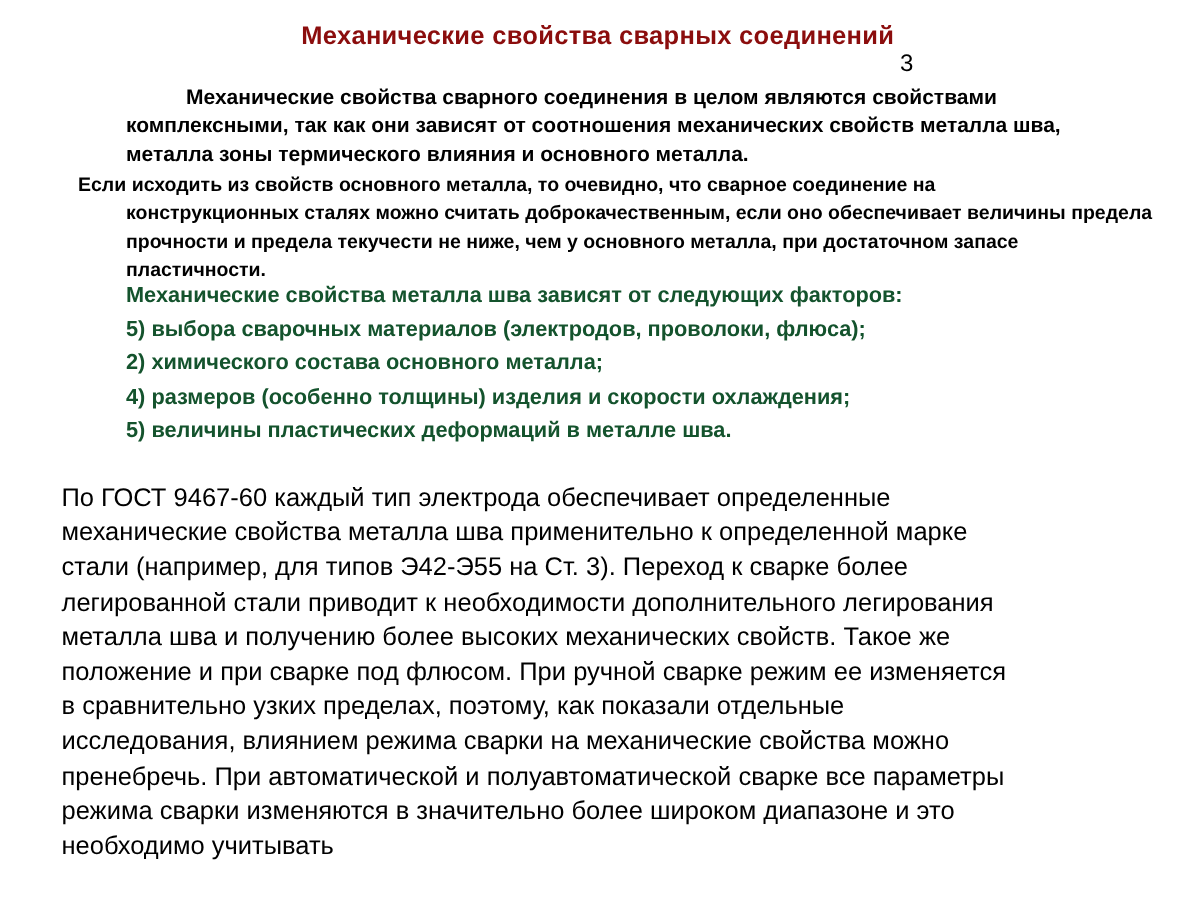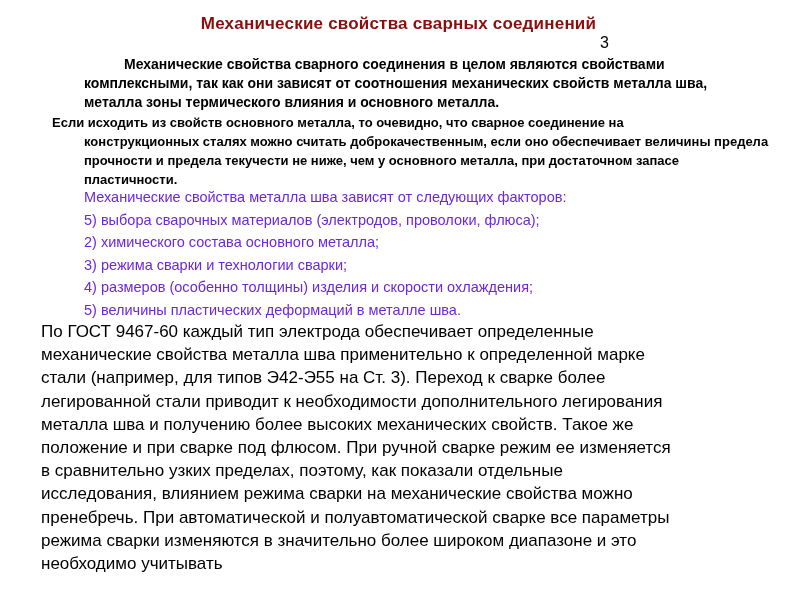--- a/index.html
+++ b/index.html
@@ -57,23 +57,23 @@
     }
     .para2 .rest {
       display: block;
       padding-left: 32px;
     }
     .factors {
       position: absolute;
       left: 84px;
       top: 186px;
       width: 680px;
-      color: #6d28d9;
+      color: #14532d;
       font-size: 14.5px;
-      font-weight: normal;
+      font-weight: bold;
       line-height: 22.5px;
     }
     .factors .factor-line {
       display: block;
       white-space: nowrap;
     }
     .para3 {
       position: absolute;
       left: 41px;
       top: 320px;
@@ -97,21 +97,20 @@
 
 <div class="para2">
   <span class="first-line">Если исходить из свойств основного металла, то очевидно, что сварное соединение на</span>
   <span class="rest">конструкционных сталях можно считать доброкачественным, если оно обеспечивает величины предела прочности и предела текучести не ниже, чем у основного металла, при достаточном запасе пластичности.</span>
 </div>
 
 <div class="factors">
   <span class="factor-line">Механические свойства металла шва зависят от следующих факторов:</span>
   <span class="factor-line">5) выбора сварочных материалов (электродов, проволоки, флюса);</span>
   <span class="factor-line">2) химического состава основного металла;</span>
-  <span class="factor-line">3) режима сварки и технологии сварки;</span>
   <span class="factor-line">4) размеров (особенно толщины) изделия и скорости охлаждения;</span>
   <span class="factor-line">5) величины пластических деформаций в металле шва.</span>
 </div>
 
 <div class="para3">
   <span class="line">По ГОСТ 9467-60 каждый тип электрода обеспечивает определенные</span>
   <span class="line">механические свойства металла шва применительно к определенной марке</span>
   <span class="line">стали (например, для типов Э42-Э55 на Ст. 3). Переход к сварке более</span>
   <span class="line">легированной стали приводит к необходимости дополнительного легирования</span>
   <span class="line">металла шва и получению более высоких механических свойств. Такое же</span>

